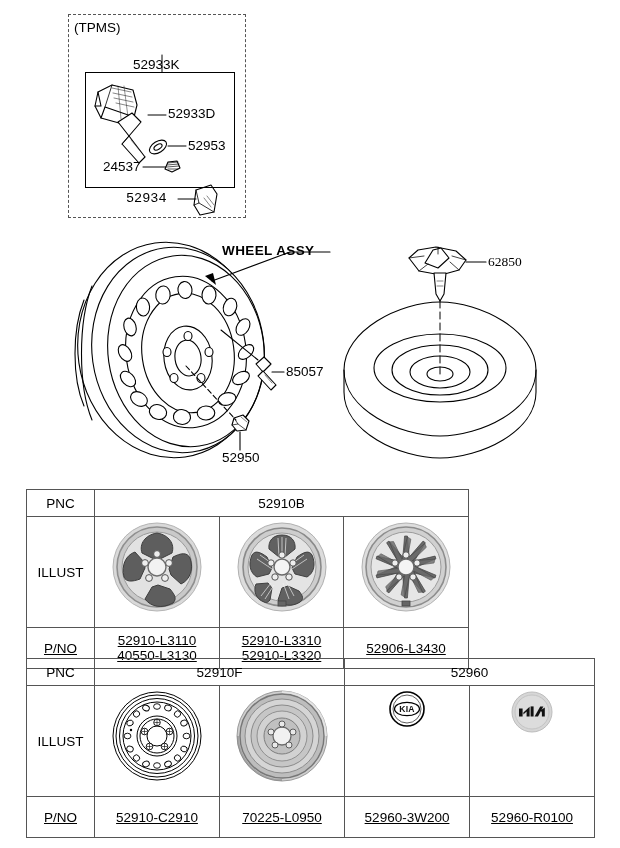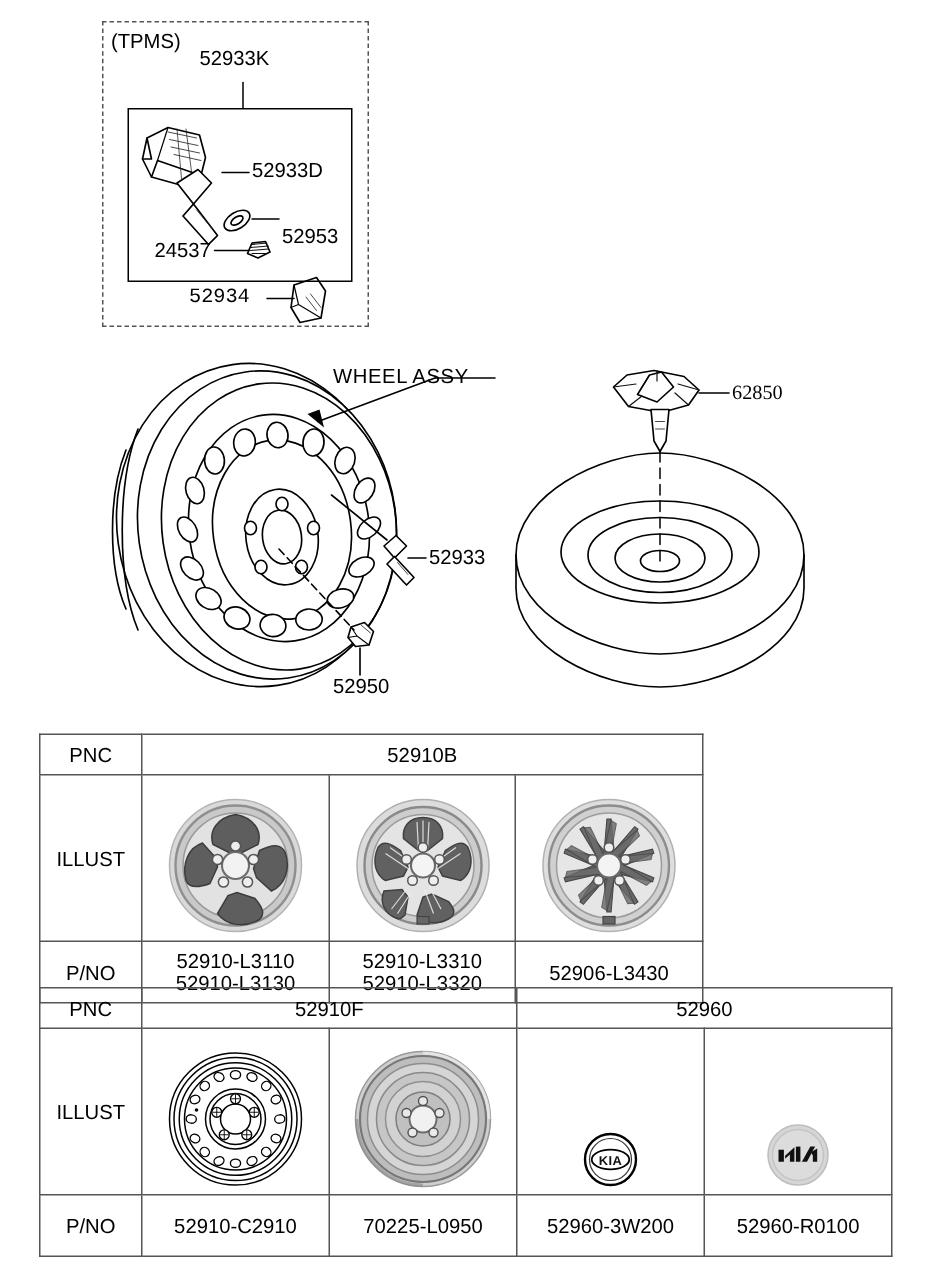--- a/index.html
+++ b/index.html
@@ -6,43 +6,43 @@
   body{
     width:620px;height:848px;position:relative;overflow:hidden;
     font-family:"Liberation Sans",sans-serif;color:#000;
   }
   .canvas{position:absolute;left:0;top:0;width:620px;height:848px;}
   svg{display:block;}
   .lbl{
     position:absolute;font-family:"Liberation Sans",sans-serif;
     font-size:13.5px;color:#000;white-space:nowrap;letter-spacing:0px;
   }
-  .lbl.bold{font-weight:normal;letter-spacing:.4px;}
+  .lbl.bold{font-weight:bold;letter-spacing:.4px;}
   .tpms-dash{
     position:absolute;left:68px;top:14px;width:178px;height:204px;
     border:1.3px dashed #555;box-sizing:border-box;
   }
   .tpms-inner{
     position:absolute;left:85px;top:72px;width:150px;height:116px;
     border:1.3px solid #000;box-sizing:border-box;
   }
   
   .tbl{position:absolute;border-collapse:collapse;table-layout:fixed;}
   .tbl td{
     border:1.2px solid #555;font-size:13.5px;text-align:center;
     vertical-align:middle;padding:0;font-family:"Liberation Sans",sans-serif;
   }
   #table-upper{left:26px;top:489px;width:442px;}
   #table-lower{left:26px;top:658px;width:568px;}
   .hdr-cell{font-size:13.5px;}
   .row-pnc td{height:26px;}
   .row-illust td{height:110px;}
-  .row-pno td{height:40px;}
+  .row-pno td{height:40px;text-decoration:underline;}
   .pno-multi{line-height:15px;}
-  .cellart{display:flex;align-items:flex-end;justify-content:center;height:100%;}
+  .cellart{display:flex;align-items:flex-start;justify-content:center;height:100%;}
 </style>
 </head>
 <body>
 
 <div class="canvas">
 <svg width="620" height="848" viewBox="0 0 620 848" fill="none" stroke="#000" stroke-width="1.1" stroke-linejoin="round" stroke-linecap="round">
 
   <g>
     <path d="M98 92 L112 85 L133 90 L137 105 L134 117 L119 123 L101 118 L95 106 Z" fill="#fff"></path>
     <path d="M98 92 L101 106 L95 106" fill="none"></path>
@@ -163,28 +163,28 @@
     <line x1="440" y1="301" x2="440" y2="374" stroke="#000" stroke-width="1" stroke-dasharray="7 4"></line>
     <line x1="466" y1="262" x2="486" y2="262"></line>
   </g>
 </svg>
 </div>
 
 <div class="tpms-dash"></div>
 <div class="tpms-inner"></div>
 
 <div class="lbl" style="left:74px;top:20px;">(TPMS)</div>
-<div class="lbl" style="left:133px;top:31px;">52933K</div>
+<div class="lbl" style="left:133px;top:57px;">52933K</div>
 <div class="lbl" style="left:168px;top:106px;">52933D</div>
-<div class="lbl" style="left:188px;top:150px;">52953</div>
+<div class="lbl" style="left:188px;top:138px;">52953</div>
 <div class="lbl" style="left:103px;top:159px;text-align:center;">24537</div>
 <div class="lbl" style="left:126px;top:191px;font-family:Liberation Mono, monospace;">52934</div>
 
 <div class="lbl bold" style="left:222px;top:243px;">WHEEL ASSY</div>
-<div class="lbl" style="left:286px;top:364px;">52933</div>
+<div class="lbl" style="left:286px;top:364px;">85057</div>
 <div class="lbl" style="left:222px;top:450px;text-align:right;">52950</div>
 <div class="lbl" style="left:488px;top:254px;font-family:Liberation Serif, serif;">62850</div>
 
 <table class="tbl" id="table-upper">
   <colgroup>
     <col style="width:68px">
       <col style="width:125px">
       <col style="width:124px">
       <col style="width:125px">
   </colgroup>
@@ -292,21 +292,21 @@
           </g>
           <rect x="46" y="84" width="8" height="5" fill="#666" stroke="#444" stroke-width=".8"></rect>
         </svg>
       </div>
     </td>
   </tr>
   <tr class="row-pno">
     <td>P/NO</td>
     <td class="pno-multi">
       <div>52910-L3110</div>
-      <div>52910-L3130</div>
+      <div>40550-L3130</div>
     </td>
     <td class="pno-multi">
       <div>52910-L3310</div>
       <div>52910-L3320</div>
     </td>
     <td>52906-L3430</td>
   </tr>
 </tbody>
   </table>
 

